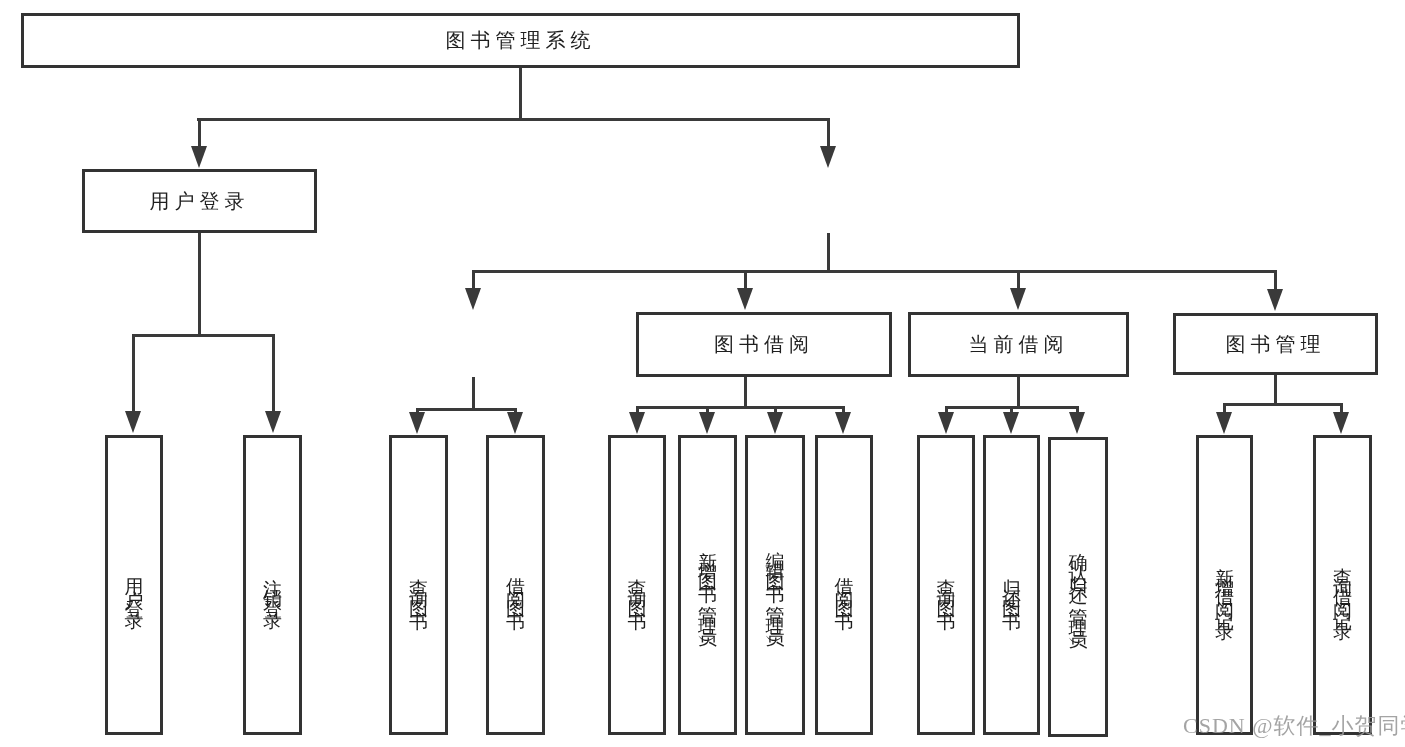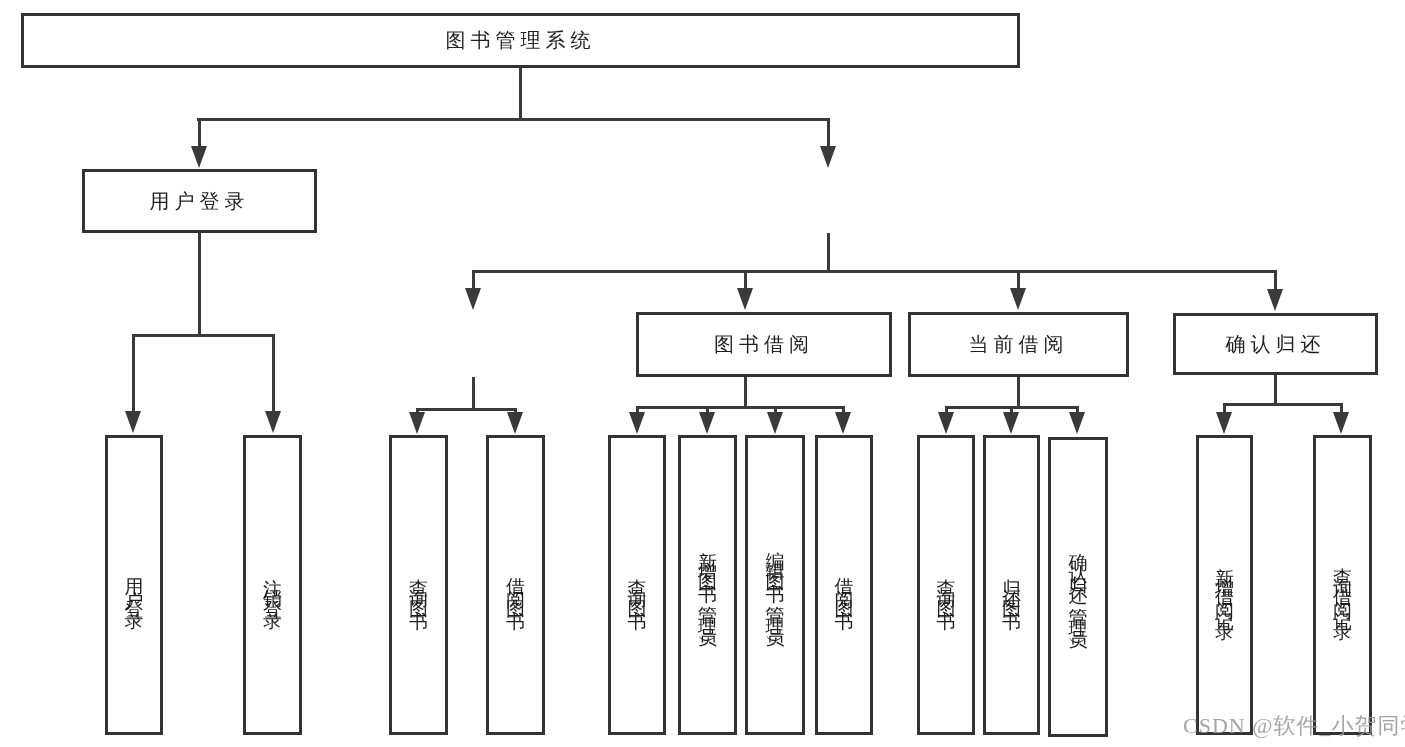--- a/index.html
+++ b/index.html
@@ -91,21 +91,21 @@
 
   <div class="box" style="left:105px; top:435px; width:58px; height:300px;">
     <span class="vtext">用户登录</span>
   </div>
   <div class="box" style="left:243px; top:435px; width:59px; height:300px;">
     <span class="vtext">注销登录</span>
   </div>
 
   <div class="box" style="left:636px; top:312px; width:256px; height:65px;">图书借阅</div>
   <div class="box" style="left:908px; top:312px; width:221px; height:65px;">当前借阅</div>
-  <div class="box" style="left:1173px; top:313px; width:205px; height:62px;">确认归还</div>
+  <div class="box" style="left:1173px; top:313px; width:205px; height:62px;">图书管理</div>
 
   <div class="v" style="left:472px; top:377px; height:34px;"></div>
   <div class="h" style="left:416px; top:408px; width:101px;"></div>
   <div class="v" style="left:416px; top:408px; height:7px;"></div>
   <div class="arw" style="left:409px; top:412px;"></div>
   <div class="v" style="left:514px; top:408px; height:7px;"></div>
   <div class="arw" style="left:507px; top:412px;"></div>
 
   <div class="v" style="left:744px; top:377px; height:32px;"></div>
   <div class="h" style="left:636px; top:406px; width:209px;"></div>

